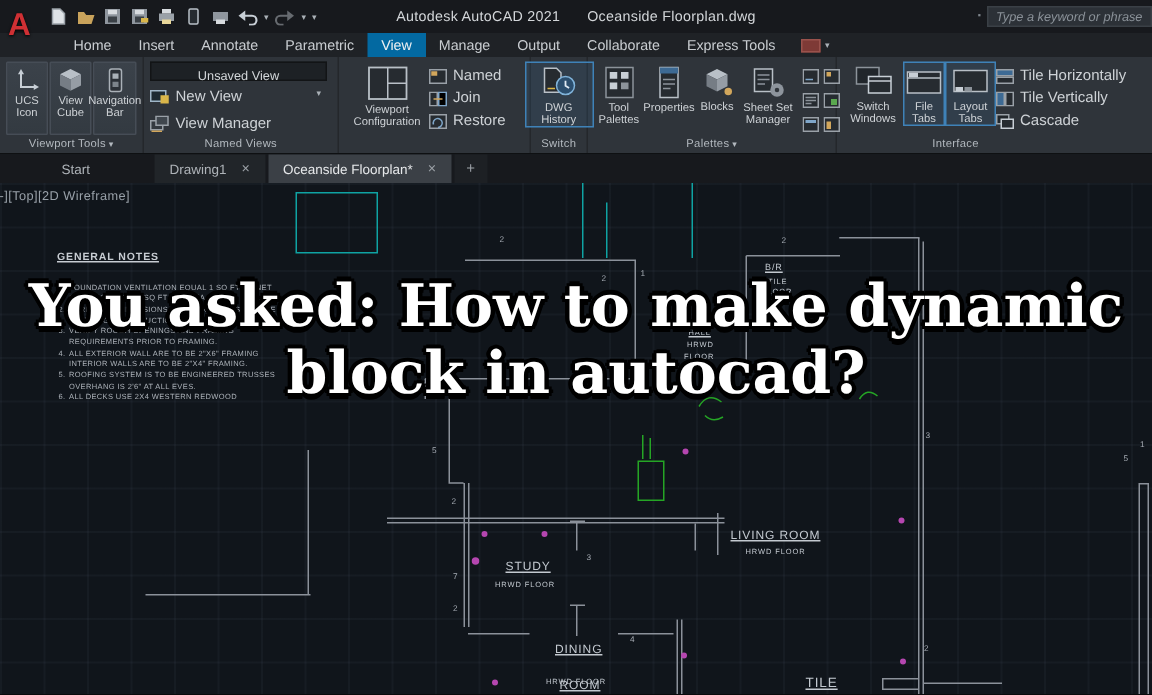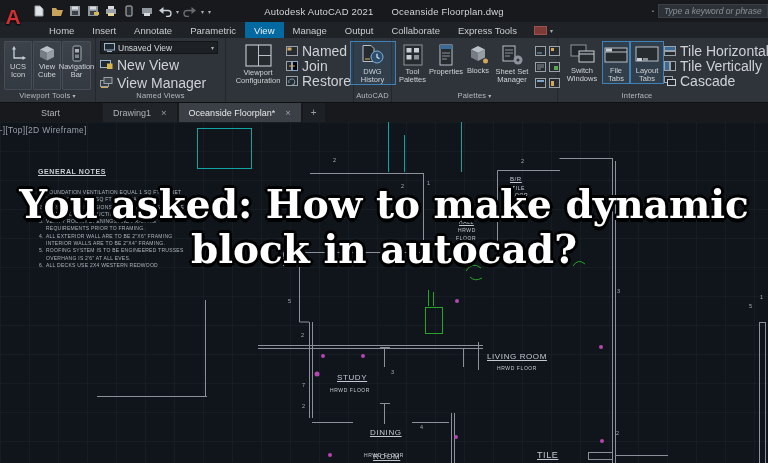--- a/index.html
+++ b/index.html
@@ -47,23 +47,23 @@
            border:1px solid #464d56; border-radius:1px; display:flex; flex-direction:column;
            align-items:center; padding-top:3px; gap:1px; cursor:pointer; }
   .vtile .lbl, .bigbtn .lbl { font-size:7.5px; line-height:8px; color:#ced2d6; text-align:center; }
 
   .bigbtn { display:flex; flex-direction:column; align-items:center; padding:2px 1px 0; gap:2px;
             border:1px solid transparent; cursor:pointer; flex:none; }
   .bigbtn.hl { border:1px solid #3f82b8; background:rgba(63,130,184,.14); }
 
   .col { display:flex; flex-direction:column; }
   .combo { width:118px; height:13px; background:#1d2125; border:1px solid #121416; display:flex;
-           align-items:center; font-size:8.5px; color:#d3d7da; padding:0 3px; gap:3px; cursor:pointer; }
+           align-items:center; font-size:8.5px; color:#d3d7da; padding:0 3px; gap:3px; cursor:pointer;flex-direction:column; }
   .combo .caret, .smallrow .caret { margin-left:auto; font-size:6px; color:#aab0b6; }
-  .smallrow { display:flex; align-items:center; gap:4px; font-size:14px; color:#ced2d6;
+  .smallrow { display:flex; align-items:center; gap:4px; font-size:10px; color:#ced2d6;
               height:15px; white-space:nowrap; cursor:pointer; }
   .minigrid { display:grid; grid-template-columns:13px 13px; grid-auto-rows:15px; gap:1px;
               padding:2px 0 0 3px; }
   .minigrid span { display:flex; align-items:center; justify-content:center; cursor:pointer; }
 
   
   .filebar { position:absolute; top:103px; left:0; right:0; height:19px; background:#17191d;
              display:flex; align-items:stretch; }
   .ftab { display:flex; align-items:center; font-size:9px; color:#aeb3b8; padding:0 10px; gap:10px;
           margin-right:2px; cursor:pointer; }
@@ -308,21 +308,21 @@
           <svg width="24" height="22">
               <path d="M2 1.5h8l3 3v13H2z" fill="#262b30" stroke="#b9c0c7"></path>
               <path d="M4 15h5" stroke="#d9b64a"></path>
               <circle cx="16" cy="13" r="6" fill="#2b4e6e" stroke="#7fb2d9"></circle>
               <path d="M16 9.8v3.4l2.4 1.5" fill="none" stroke="#dfe9f2" stroke-width="1.2"></path>
             </svg>
           <span class="lbl">DWG History</span>
         </div>
       </div>
       <div class="panel-name">
-        <span>AutoCAD</span>
+        <span>Switch</span>
       </div>
     </div>
 
     <div class="panel" style="width:166px">
       <div class="panel-body">
         <div class="bigbtn" style="width:33px">
           <svg width="20" height="22">
               <rect x="1" y="1" width="18" height="20" fill="#262b30" stroke="#8c939a"></rect>
               <rect x="3.5" y="4" width="5" height="4.5" fill="#c8cfd6"></rect>
               <rect x="11" y="4" width="5" height="4.5" fill="#c8cfd6"></rect>

